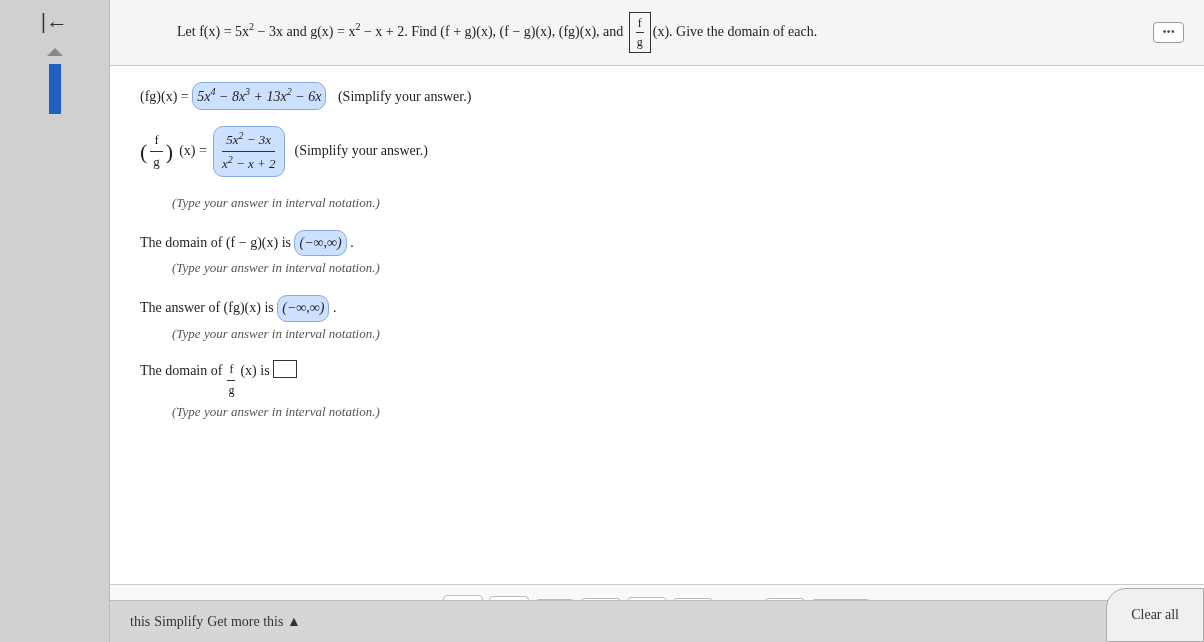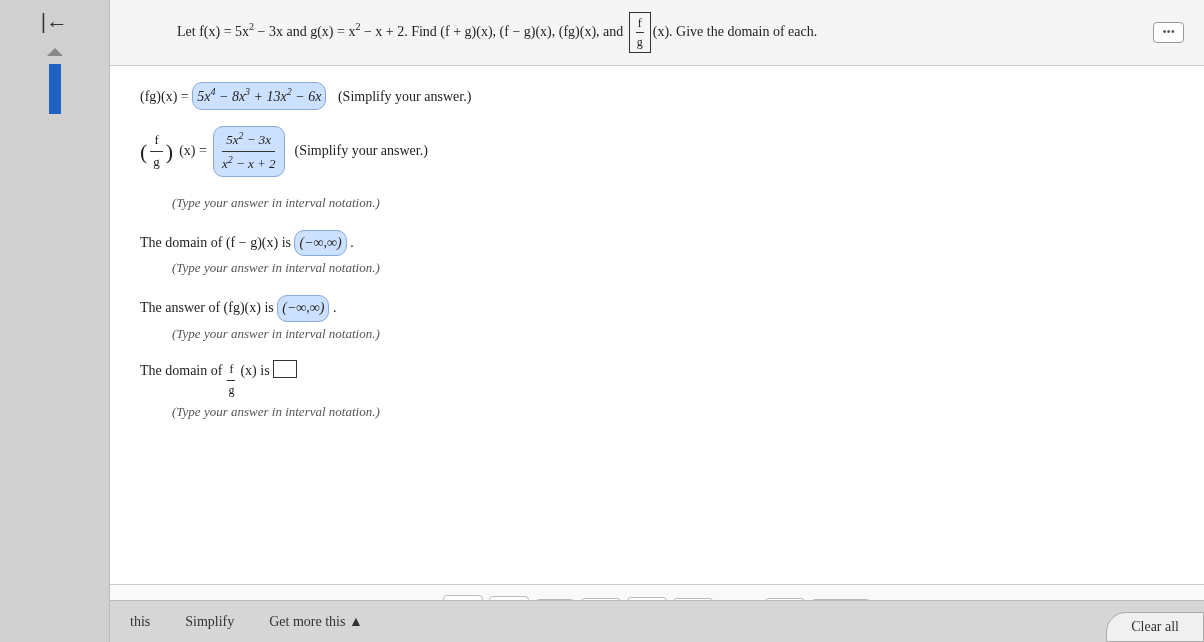--- a/index.html
+++ b/index.html
@@ -160,21 +160,21 @@
     .bottom-bar {
       position: absolute;
       bottom: 0;
       left: 0;
       right: 0;
       height: 42px;
       background: #d6d6d6;
       display: flex;
       align-items: center;
       padding: 0 20px;
-      gap: 35px;
+      gap: 4px;
       font-size: 14px;
       color: #333;
       border-top: 1px solid #bbb;
     }
 
     .bottom-bar-link {
       cursor: pointer;
       color: #333;
       font-size: 14px;
     }
@@ -183,21 +183,21 @@
       position: absolute;
       right: 0;
       bottom: 0;
       background: #f0f0f0;
       border: 1px solid #aaa;
       border-radius: 20px 0 0 0;
       padding: 10px 24px;
       cursor: pointer;
       font-size: 14px;
       color: #333;
-      height: 30px;
+      height: 54px;
       display: flex;
       align-items: center;
     }
 
     sup {
       font-size: 10px;
     }
 
     .scroll-indicator {
       width: 0;

